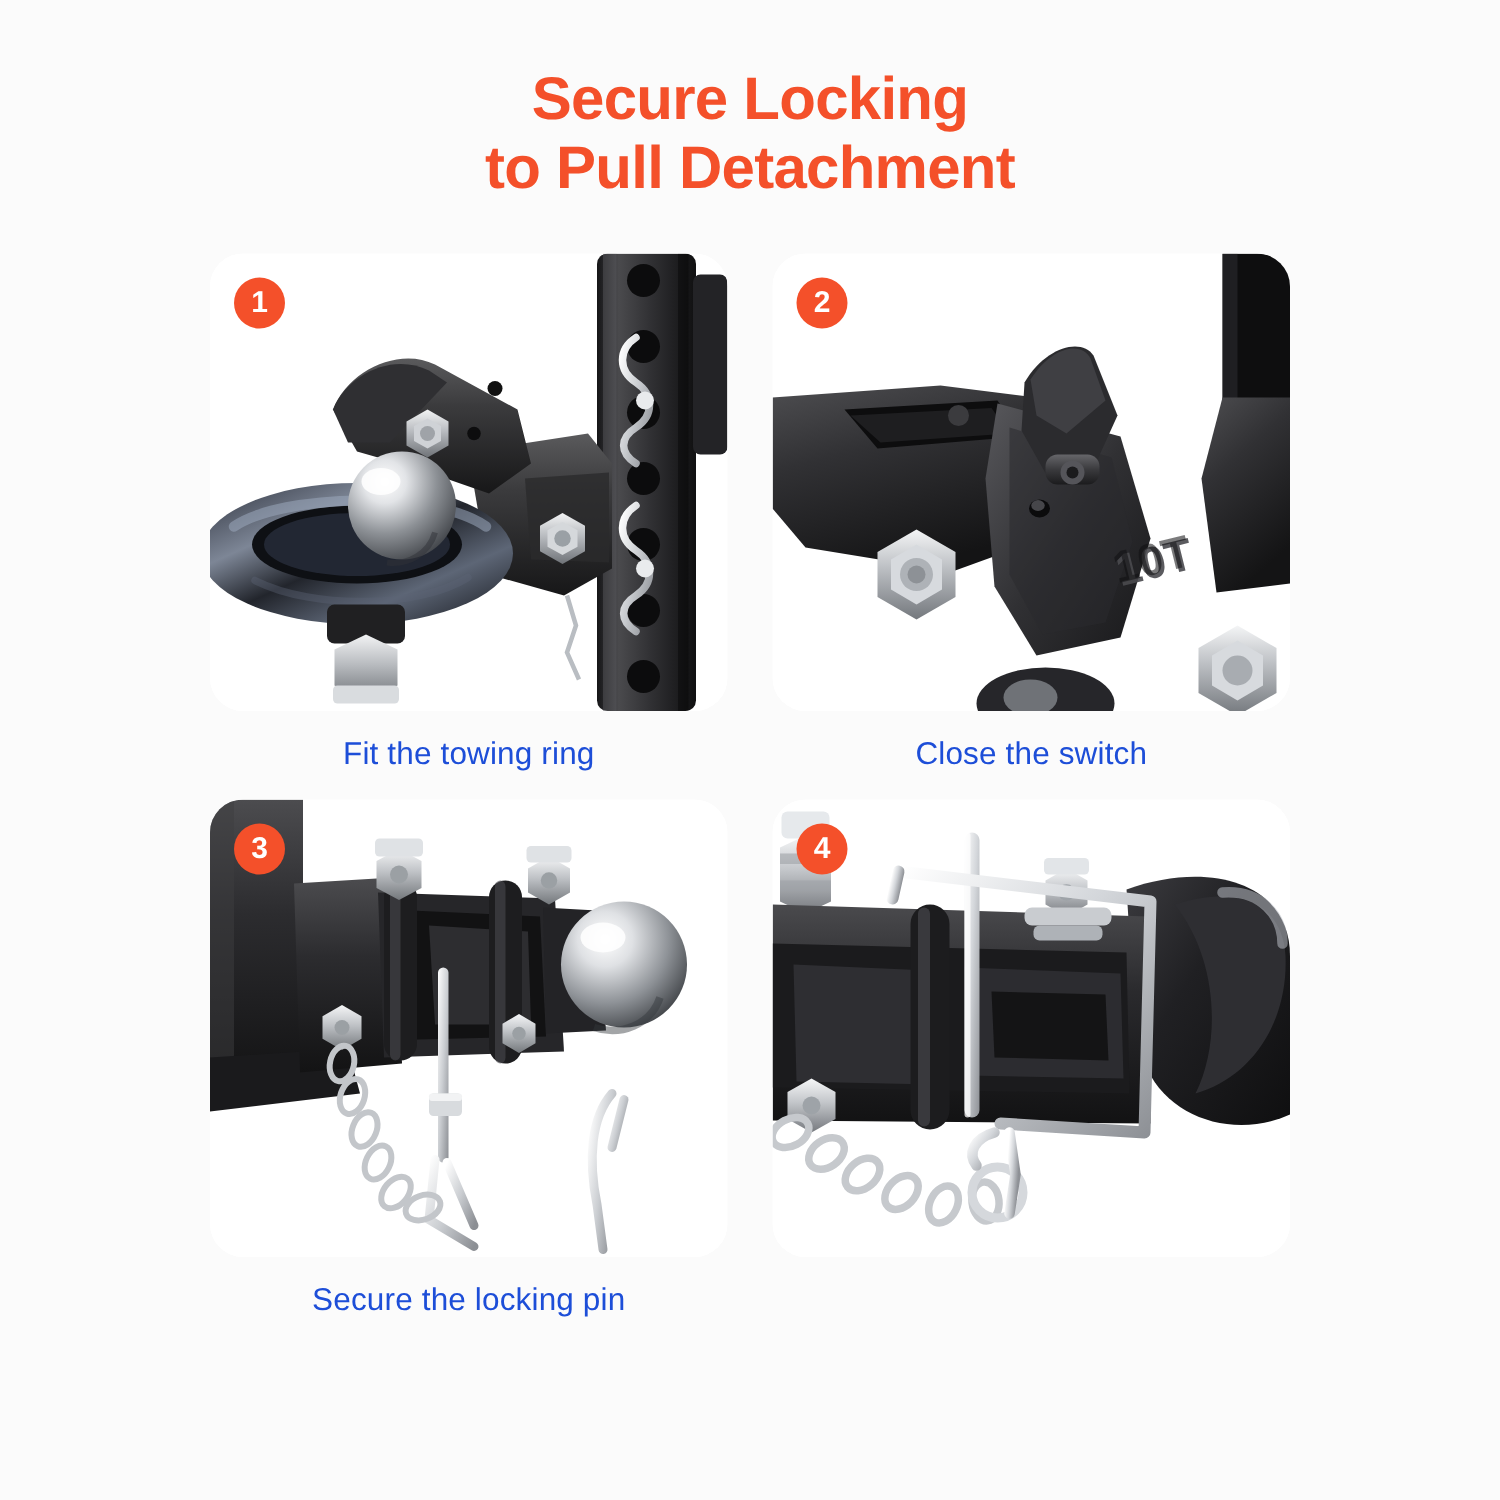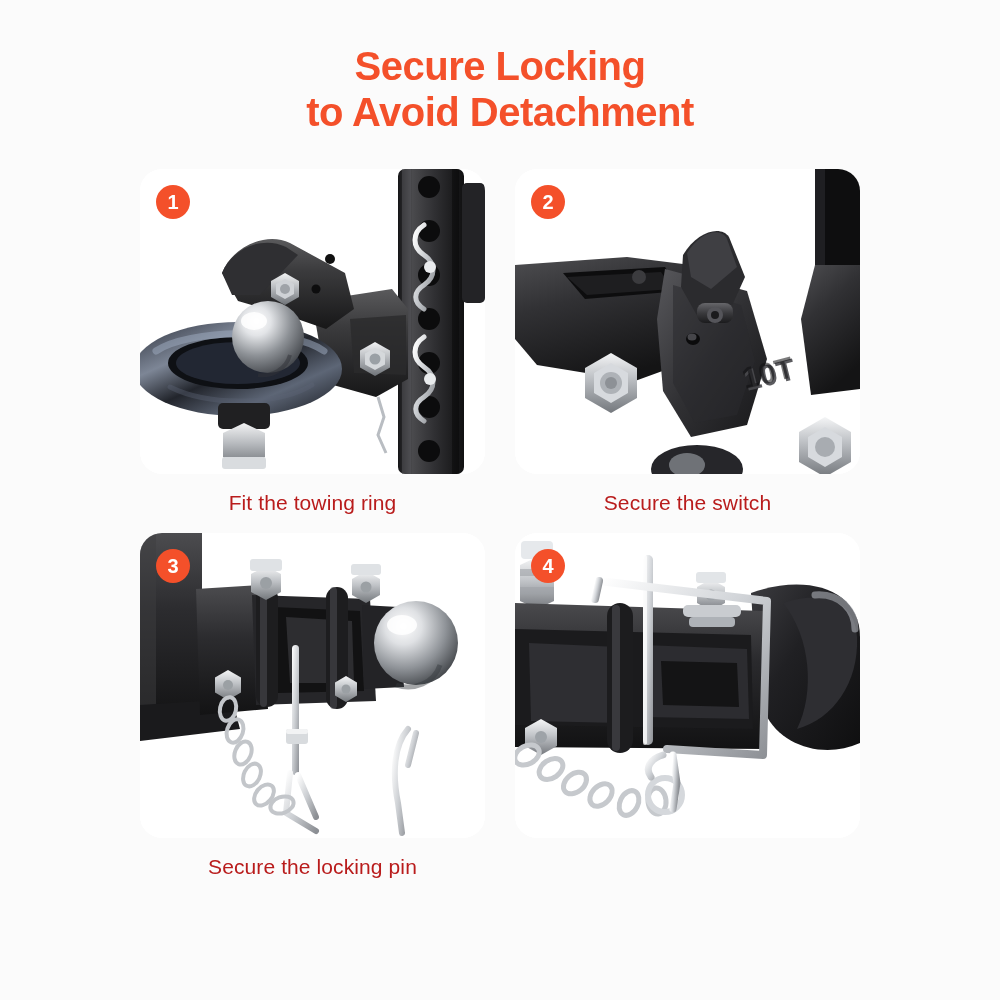--- a/index.html
+++ b/index.html
@@ -53,33 +53,33 @@
     position:absolute;top:16px;left:16px;
     width:34px;height:34px;border-radius:50%;
     background:#f4502a;color:#fff;
     font-size:20px;font-weight:bold;
     display:flex;align-items:center;justify-content:center;
     line-height:1;z-index:5;
   }
   .caption{
     margin-top:17px;
     font-size:21px;
-    color:#b91c1c;
+    color:#1d4ed8;
     text-align:center;
     letter-spacing:0.1px;
   }
 </style>
 </head>
 <body>
 
 <div class="page">
 
   <div class="title">
     <span class="l">Secure Locking</span>
-    <span class="l">to Avoid Detachment</span>
+    <span class="l">to Pull Detachment</span>
   </div>
 
   <div class="grid">
 
     <div class="cell">
       <div class="card">
         <div class="stage">
           <svg viewBox="0 0 345 305" xmlns="http://www.w3.org/2000/svg" aria-hidden="true">
             <defs>
               <linearGradient id="g1blk" x1="0" y1="0" x2="0" y2="1">
@@ -264,21 +264,21 @@
 
             <ellipse cx="182" cy="300" rx="46" ry="24" fill="#26262a"></ellipse>
             <ellipse cx="172" cy="296" rx="18" ry="12" fill="#8f9398" opacity="0.7"></ellipse>
 
             <text x="232" y="222" transform="rotate(-14 232 222)" font-family="Liberation Sans, sans-serif" font-size="30" font-weight="bold" fill="#4a4a4e" opacity="0.9">10T</text>
             <text x="230" y="220" transform="rotate(-14 230 220)" font-family="Liberation Sans, sans-serif" font-size="30" font-weight="bold" fill="#101012" opacity="0.55">10T</text>
           </svg>
         </div>
         <div class="badge">2</div>
       </div>
-      <div class="caption">Secure the switch</div>
+      <div class="caption">Close the switch</div>
     </div>
 
     <div class="cell">
       <div class="card">
         <div class="stage">
           <svg viewBox="0 0 345 305" xmlns="http://www.w3.org/2000/svg" aria-hidden="true">
             <defs>
               <linearGradient id="g3blk" x1="0" y1="0" x2="0" y2="1">
                 <stop offset="0" stop-color="#4c4c4f"></stop>
                 <stop offset="0.4" stop-color="#2c2c2f"></stop>

